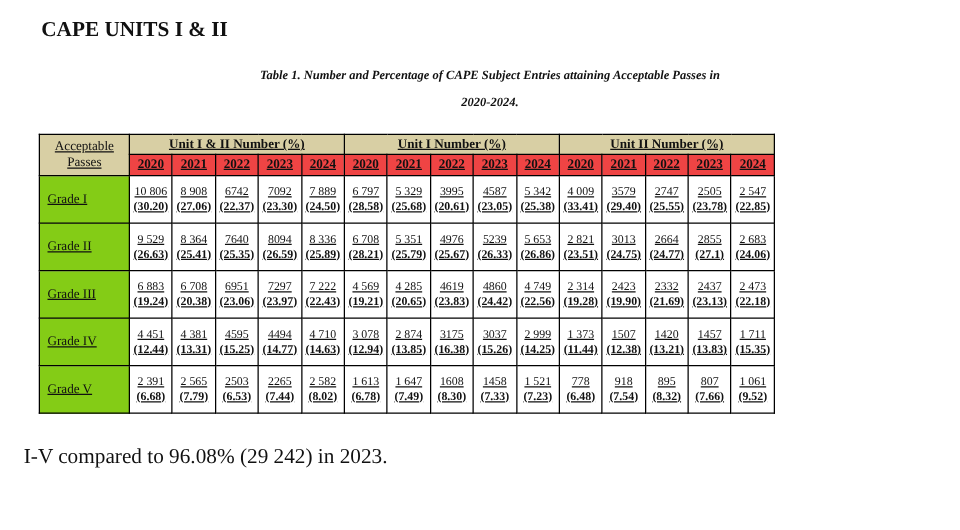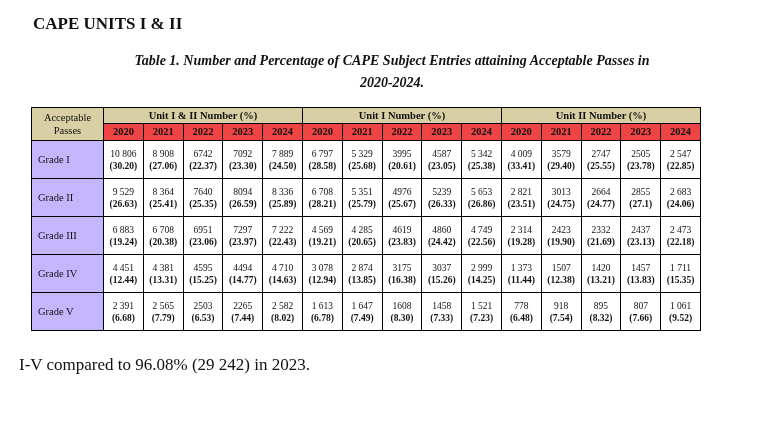--- a/index.html
+++ b/index.html
@@ -15,30 +15,31 @@
   }
   .doc-title {
     margin: 14px 0 0 33px;
     font-size: 17px;
     font-weight: bold;
   }
   .table-caption {
     width: 724px;
     margin: 16px 0 0 30px;
     text-align: center;
-    font-size: 14px;
+    font-size: 10px;
     font-weight: bold;
     font-style: italic;
     line-height: 22px;
   }
   table.cape-table {
     margin: 13px 0 0 31px;
-    width: 670px;
+    width: 589px;
     border-collapse: collapse;
     table-layout: fixed;
+    text-decoration: underline;
   }
   .cape-table th, .cape-table td {
     border: 1px solid #000000;
   }
   .corner-th {
     width: 72px;
     background: #d8cfa4;
     font-size: 10.5px;
     font-weight: normal;
     text-align: center;
@@ -58,21 +59,21 @@
     font-size: 10.5px;
     font-weight: bold;
     height: 17px;
     line-height: 16px;
   }
   .cape-table tbody tr { height: 38px; }
   .grade-cell {
     font-size: 10.5px;
     text-align: left;
     padding-left: 6px;
-    background: #c4b5fd;
+    background: #84cc16;
   }
   .data-cell {
     text-align: center;
     background: #ffffff;
     font-size: 9.5px;
     line-height: 12px;
     padding: 2px 0;
   }
   .data-cell .num { font-weight: normal; }
   .data-cell .pct { font-weight: bold; }

